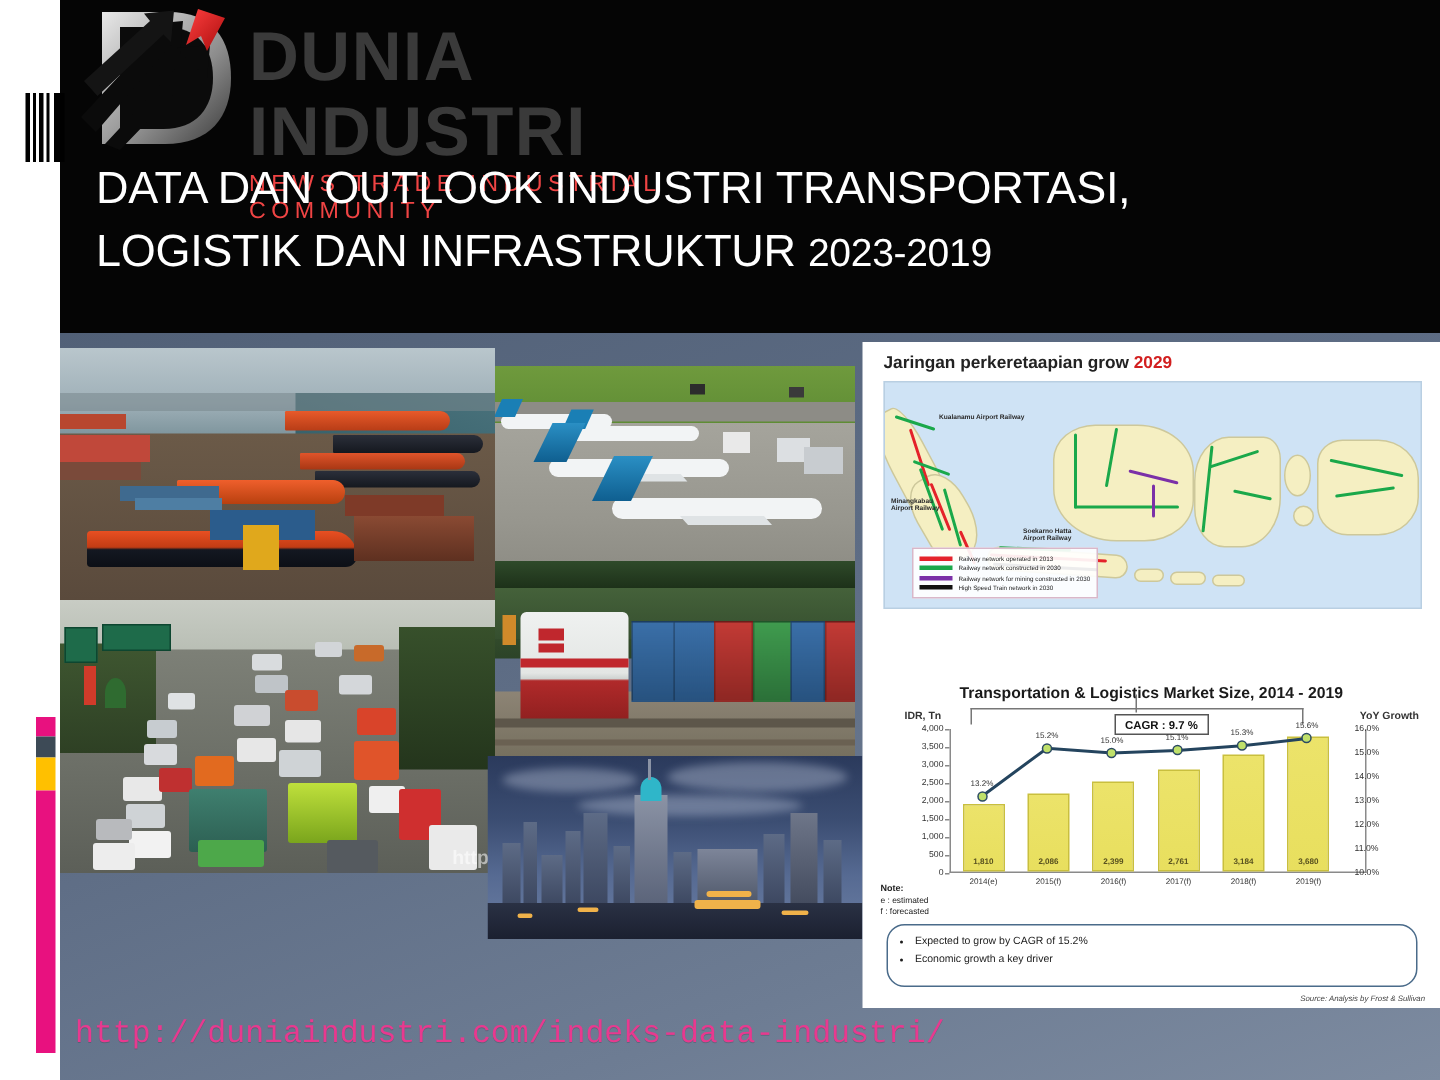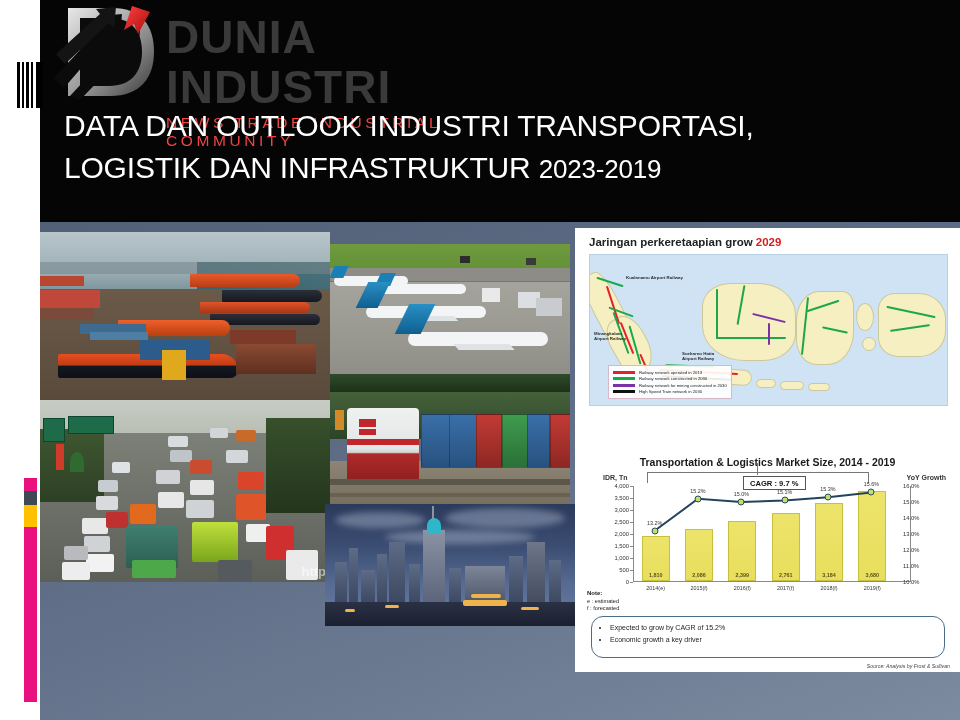--- a/index.html
+++ b/index.html
@@ -538,14 +538,15 @@
 
     <div class="callout">
       <ul>
         <li>Expected to grow by CAGR of 15.2%</li>
         <li>Economic growth a key driver</li>
       </ul>
     </div>
     <div class="src">Source: Analysis by Frost &amp; Sullivan</div>
   </div>
 
+  <div class="url">http://duniaindustri.com/indeks-data-industri/</div>
 
 </div>
 
 </body></html>

